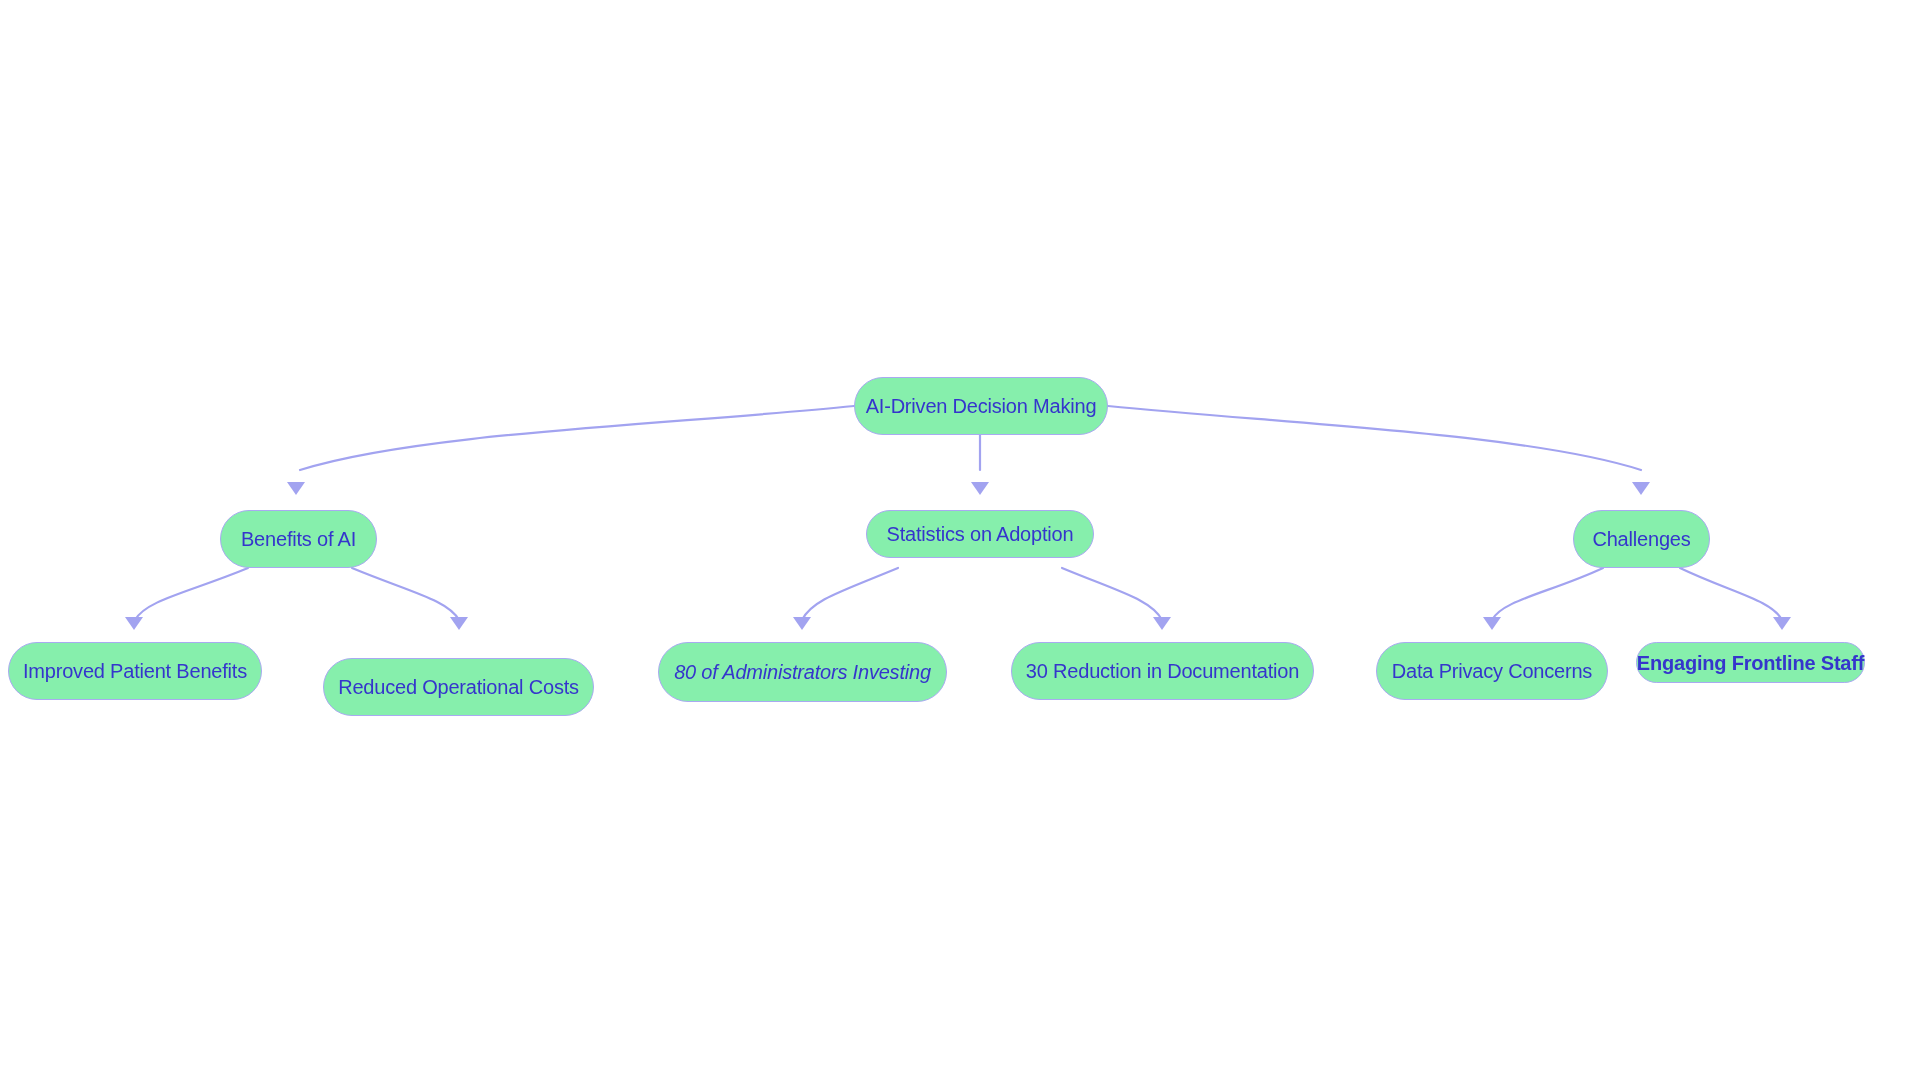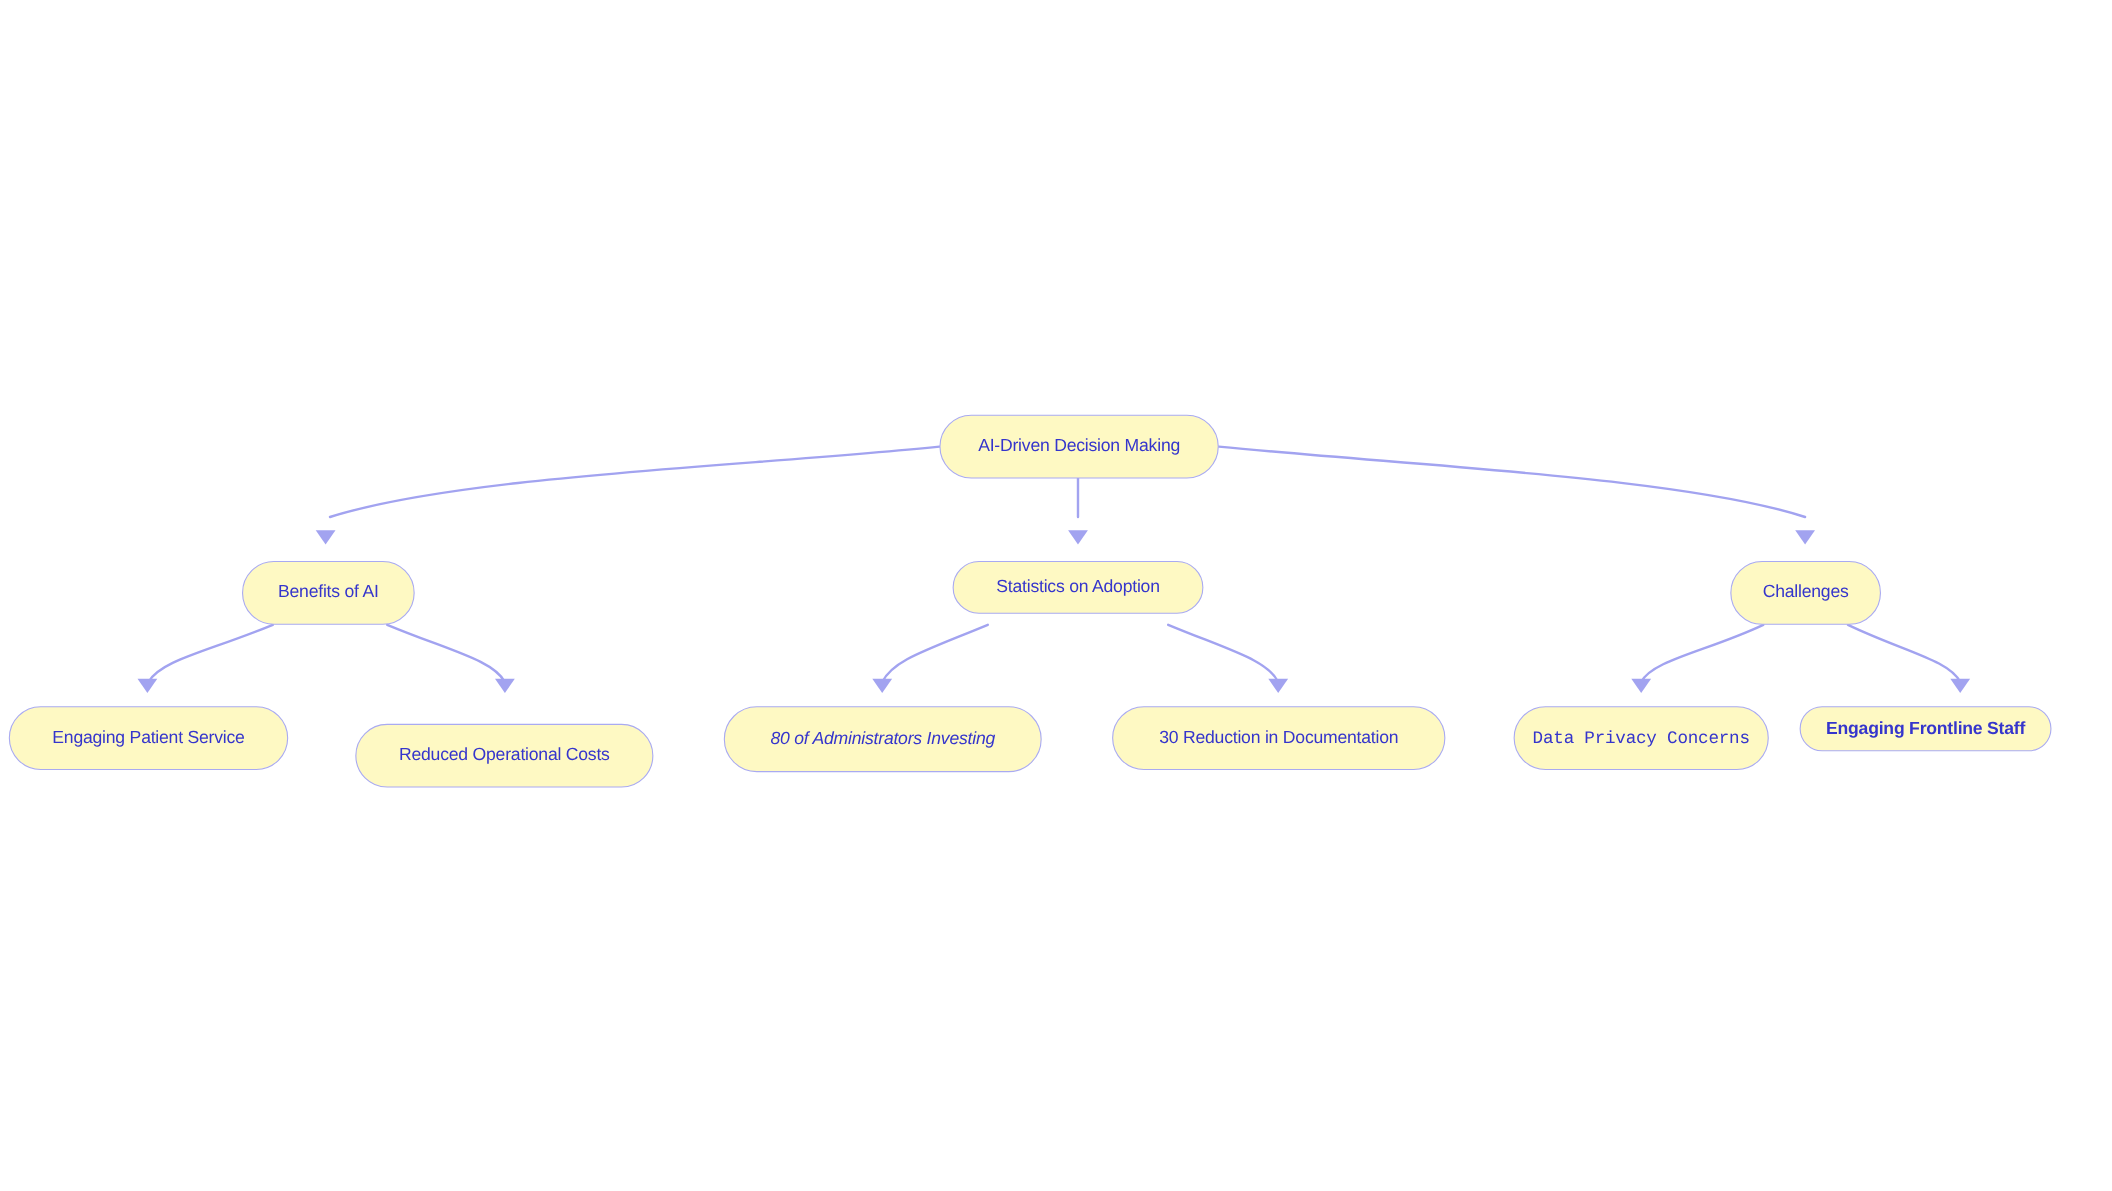--- a/index.html
+++ b/index.html
@@ -27,26 +27,26 @@
     width: 1920px;
     height: 1083px;
     pointer-events: none;
   }
   .node {
     position: absolute;
     box-sizing: border-box;
     display: flex;
     align-items: center;
     justify-content: center;
-    background: #fef9c3;
+    background: #86efac;
     border: 1.6px solid #a9aaf1;
     border-radius: 999px;
     color: #3535cc;
     font-family: "Liberation Sans", sans-serif;
-    font-size: 16px;
+    font-size: 20px;
     font-weight: 400;
     letter-spacing: -0.2px;
     white-space: nowrap;
     user-select: none;
   }
   .node-label {
     display: block;
     line-height: 1;
     padding: 0 2px;
   }
@@ -102,32 +102,32 @@
       <div class="node" style="left: 220px; top: 510px; width: 157px; height: 58px;">
         <span class="node-label">Benefits of AI</span>
       </div>
       <div class="node" style="left: 866px; top: 510px; width: 228px; height: 48px;">
         <span class="node-label">Statistics on Adoption</span>
       </div>
       <div class="node" style="left: 1573px; top: 510px; width: 137px; height: 58px;">
         <span class="node-label">Challenges</span>
       </div>
       <div class="node" style="left: 8px; top: 642px; width: 254px; height: 58px;">
-        <span class="node-label">Engaging Patient Service</span>
+        <span class="node-label">Improved Patient Benefits</span>
       </div>
       <div class="node" style="left: 323px; top: 642px; width: 271px; height: 58px; margin-top: 16px;">
         <span class="node-label">Reduced Operational Costs</span>
       </div>
       <div class="node" style="left: 658px; top: 642px; width: 289px; height: 60px; font-style: italic;">
         <span class="node-label">80 of Administrators Investing</span>
       </div>
       <div class="node" style="left: 1011px; top: 642px; width: 303px; height: 58px; justify-content: center;">
         <span class="node-label">30 Reduction in Documentation</span>
       </div>
-      <div class="node" style="left: 1376px; top: 642px; width: 232px; height: 58px; font-family: Liberation Mono, monospace;">
+      <div class="node" style="left: 1376px; top: 642px; width: 232px; height: 58px;">
         <span class="node-label">Data Privacy Concerns</span>
       </div>
       <div class="node" style="left: 1636px; top: 642px; width: 229px; height: 41px; font-weight: bold;">
         <span class="node-label">Engaging Frontline Staff</span>
       </div>
     </div>
 
 </div>
 
 </body></html>

